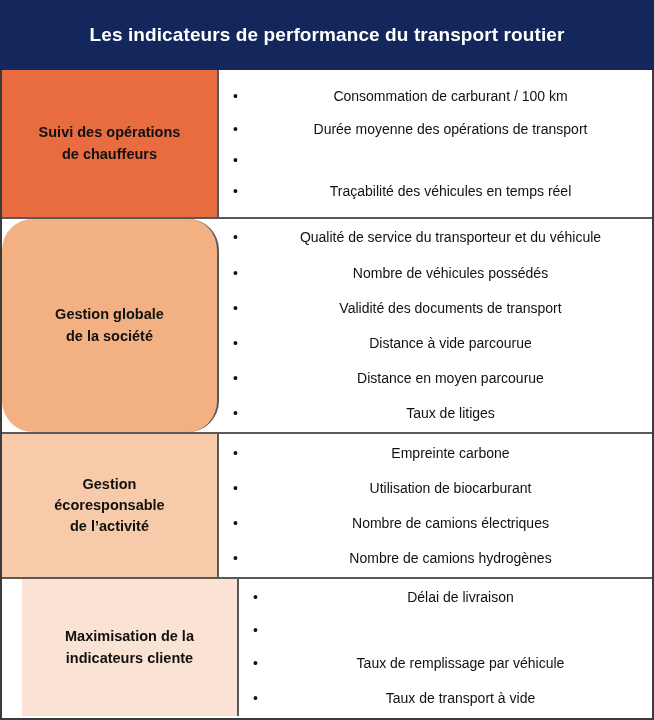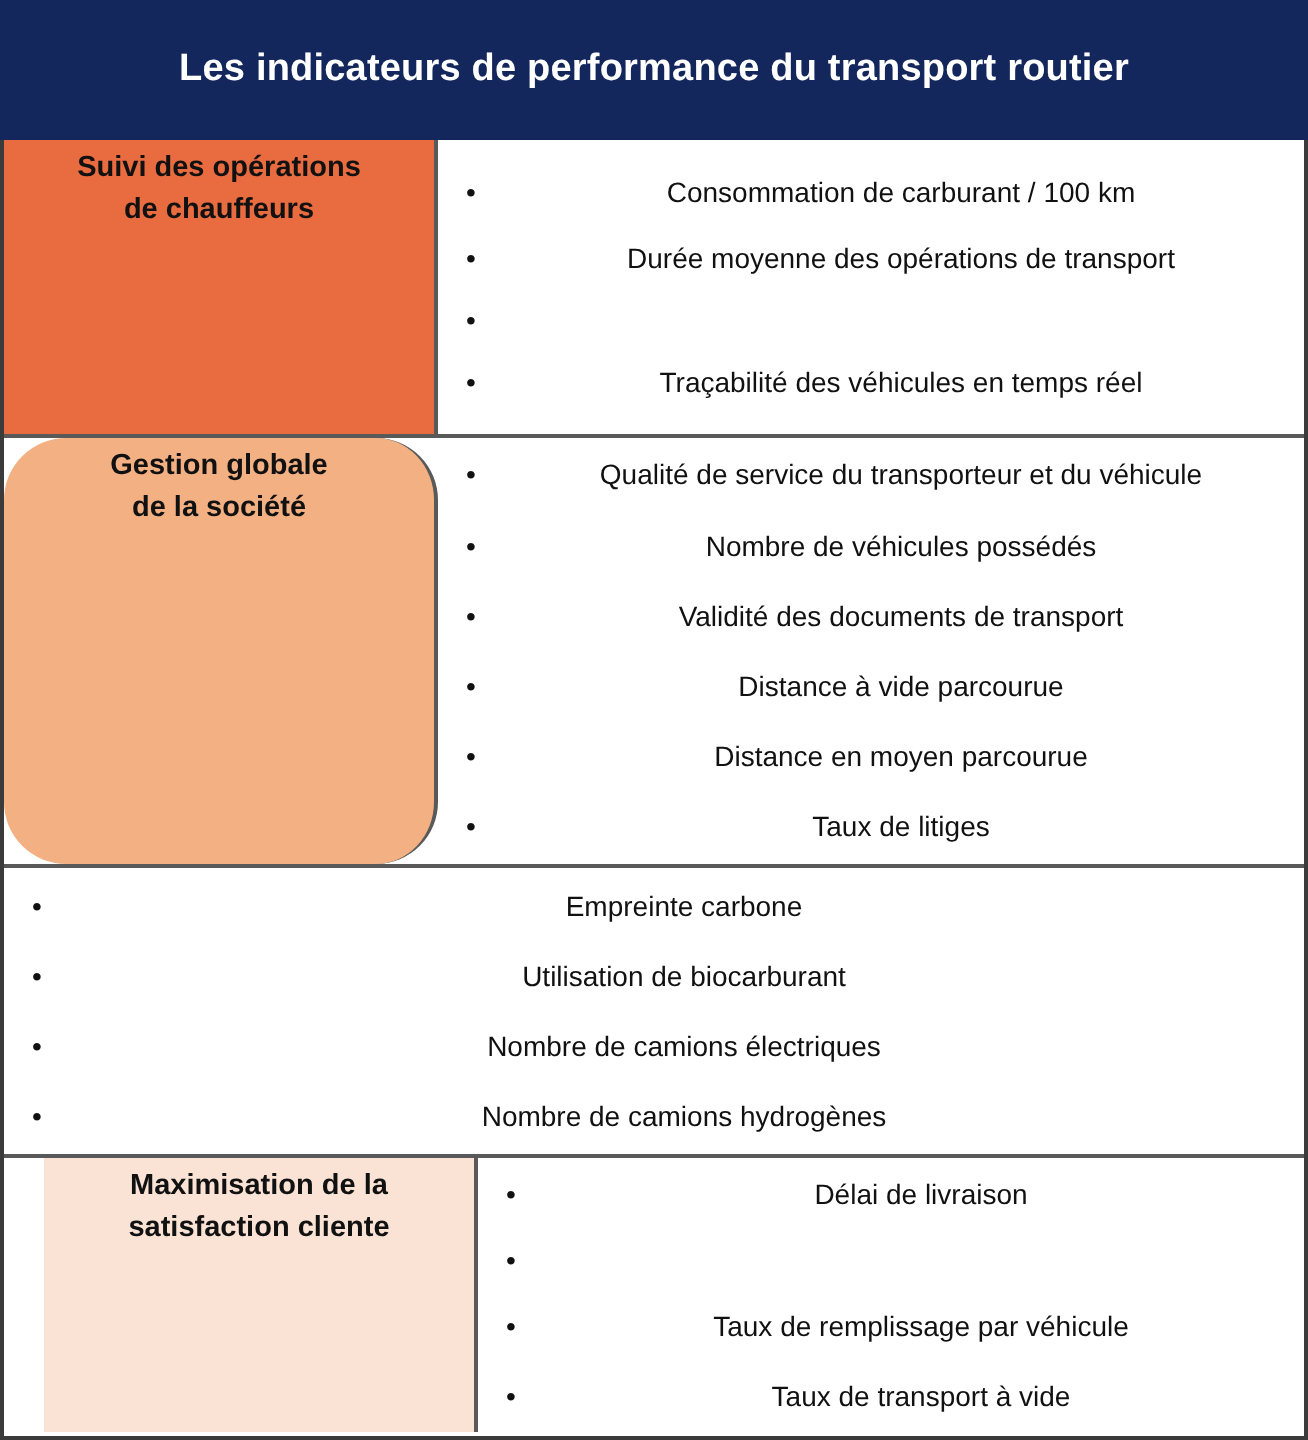--- a/index.html
+++ b/index.html
@@ -68,20 +68,21 @@
   .row-1 { height: 215px; }
   .row-2 { height: 145px; }
   .row-3 { height: 137px; }
 
   .cat-cell {
     width: 217px;
     flex: 0 0 217px;
     box-sizing: border-box;
     border-right: 2px solid #595959;
     display: flex;
+    align-items: center;
     justify-content: center;
     padding: 4px 10px;
   }
   .cat-label {
     font-size: 14.5px;
     font-weight: bold;
     color: #111111;
     text-align: center;
     line-height: 1.45;
     font-family: "Liberation Sans", sans-serif;
@@ -198,20 +199,27 @@
           </li>
           <li>
             <span class="bullet">•</span>
             <span class="kpi-text">Taux de litiges</span>
           </li>
         </ul>
       </div>
     </div>
 
     <div class="row row-2">
+      <div class="cat-cell" style="background: rgb(247, 203, 169);">
+        <div class="cat-label">
+          <span>Gestion</span><br>
+          <span>écoresponsable</span><br>
+          <span>de l’activité</span>
+        </div>
+      </div>
       <div class="list-cell">
         <ul class="kpi-list">
           <li>
             <span class="bullet">•</span>
             <span class="kpi-text">Empreinte carbone</span>
           </li>
           <li>
             <span class="bullet">•</span>
             <span class="kpi-text">Utilisation de biocarburant</span>
           </li>
@@ -224,21 +232,21 @@
             <span class="kpi-text">Nombre de camions hydrogènes</span>
           </li>
         </ul>
       </div>
     </div>
 
     <div class="row row-3">
       <div class="cat-cell" style="background: rgb(250, 227, 213); margin-left: 20px;">
         <div class="cat-label">
           <span>Maximisation de la</span><br>
-          <span>satisfaction cliente</span>
+          <span>indicateurs cliente</span>
         </div>
       </div>
       <div class="list-cell">
         <ul class="kpi-list">
           <li>
             <span class="bullet">•</span>
             <span class="kpi-text">Délai de livraison</span>
           </li>
           <li>
             <span class="bullet">•</span>

